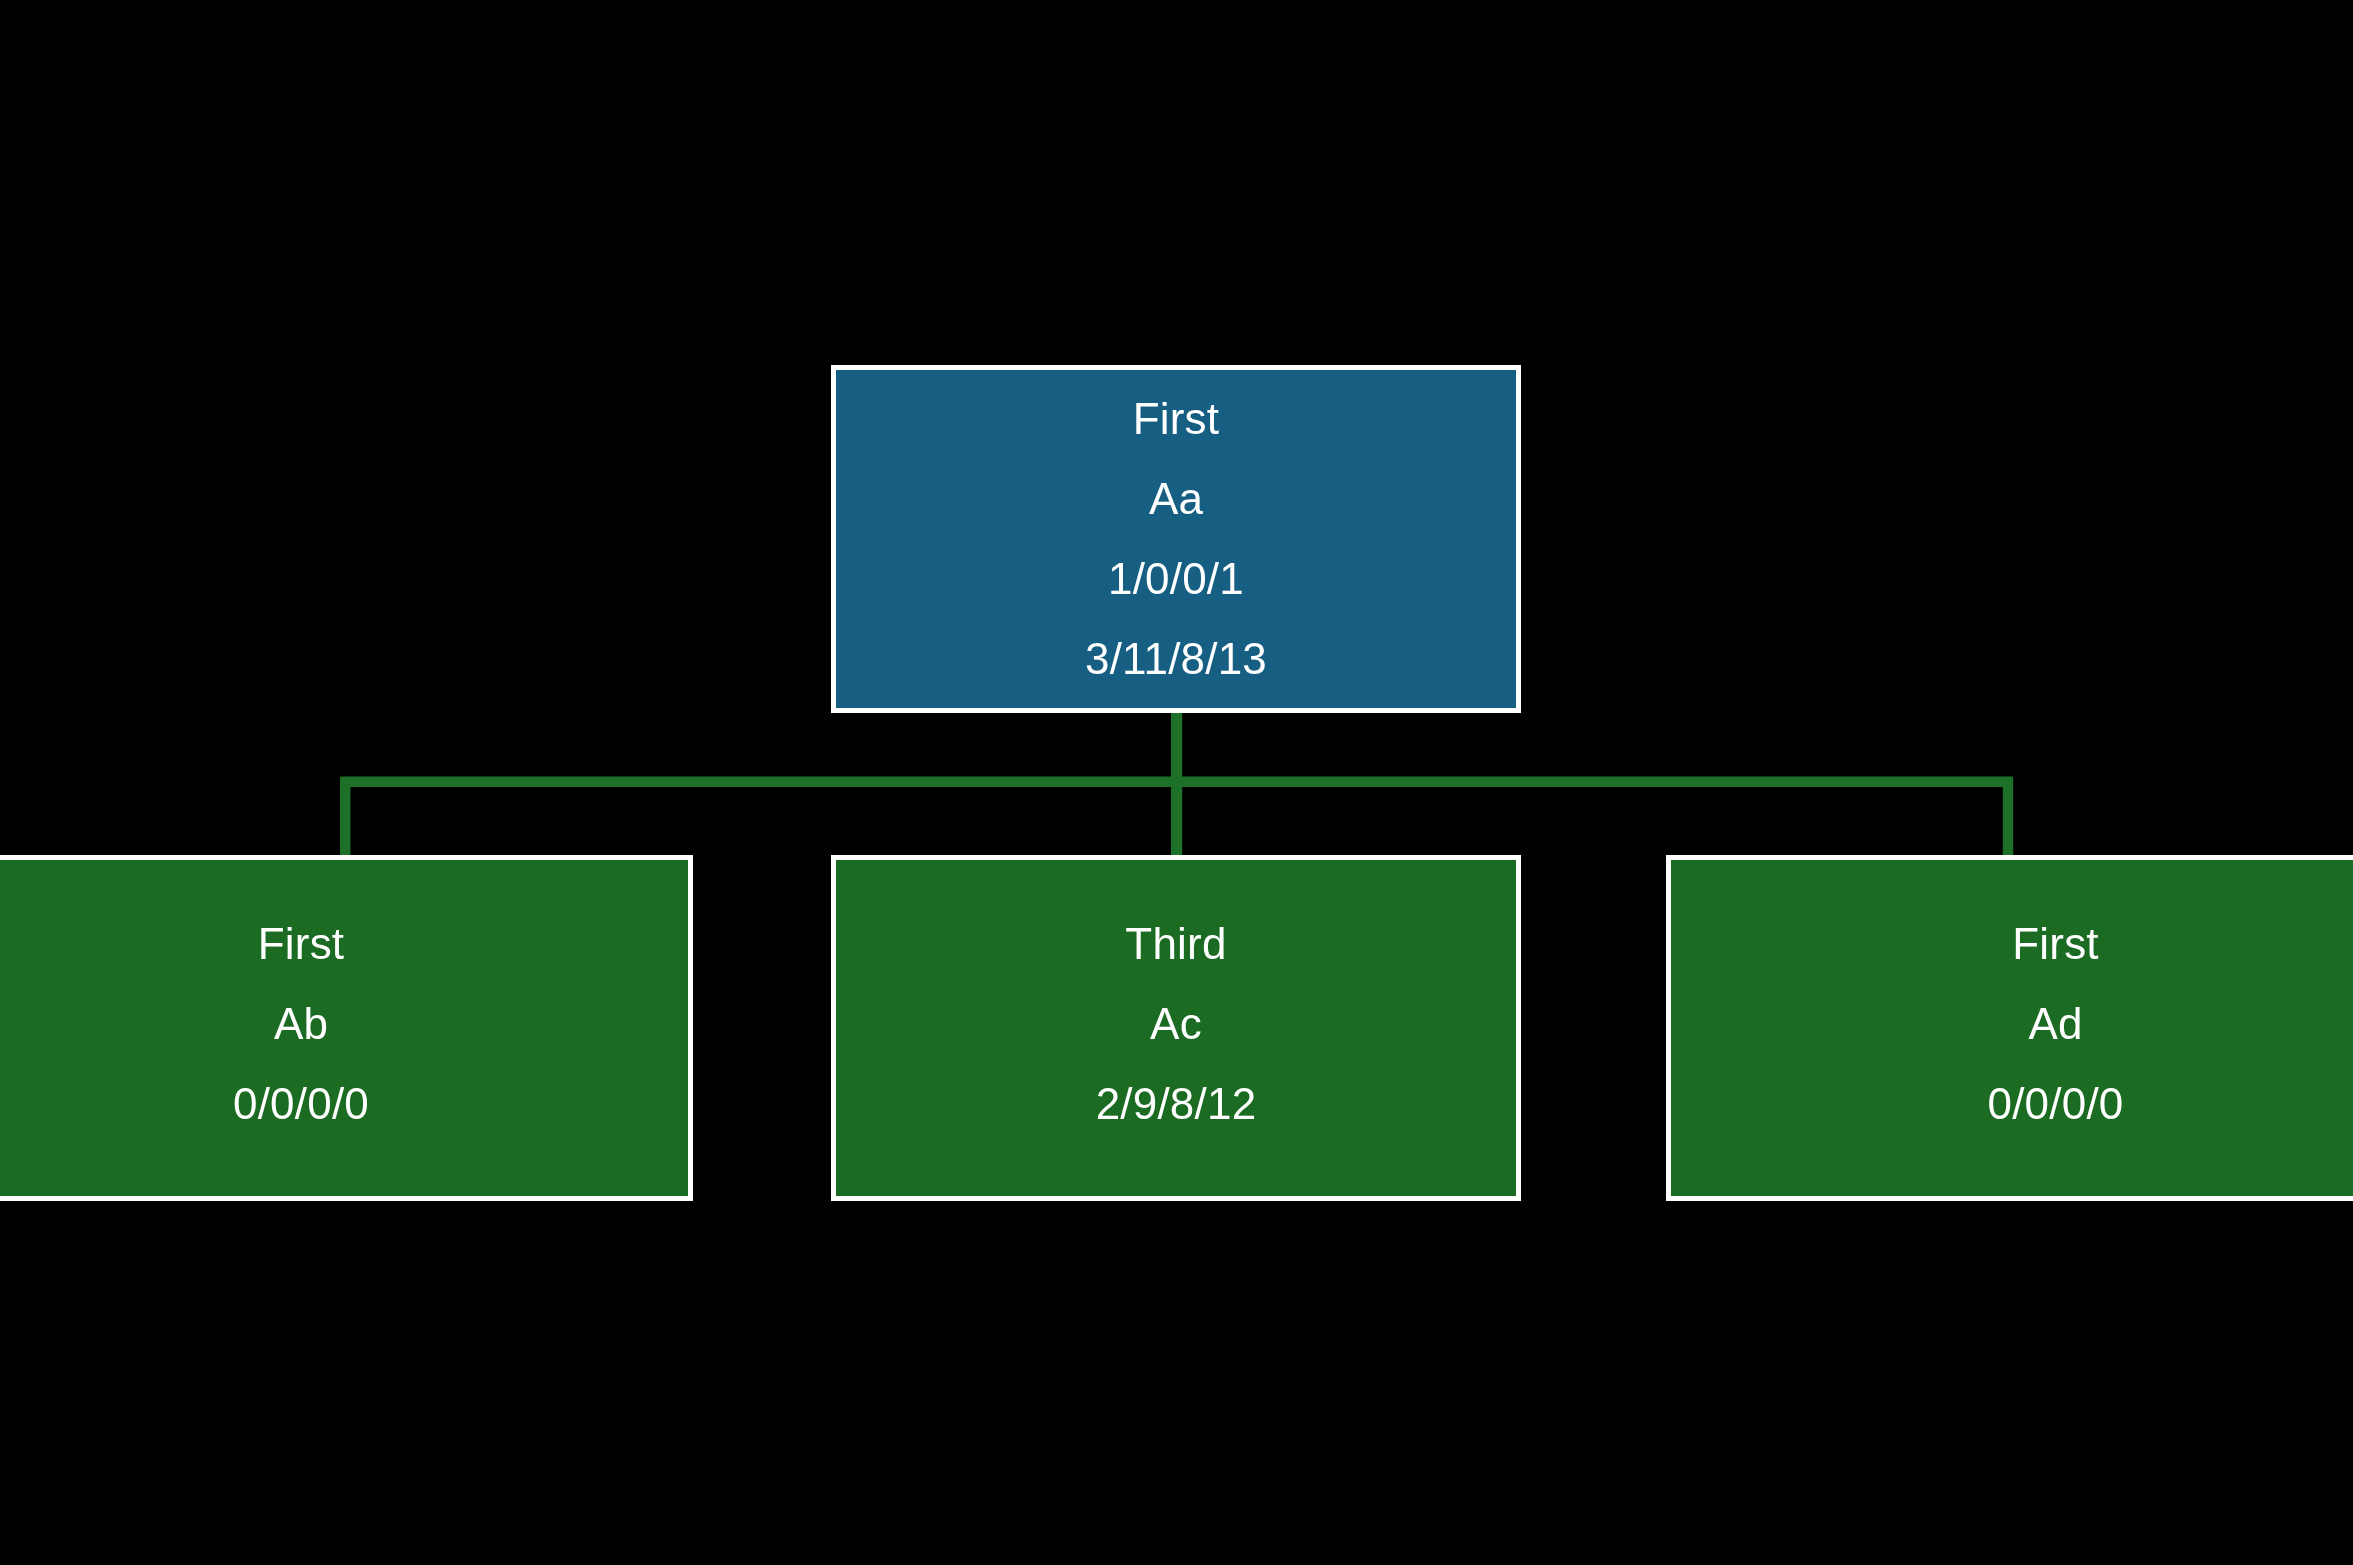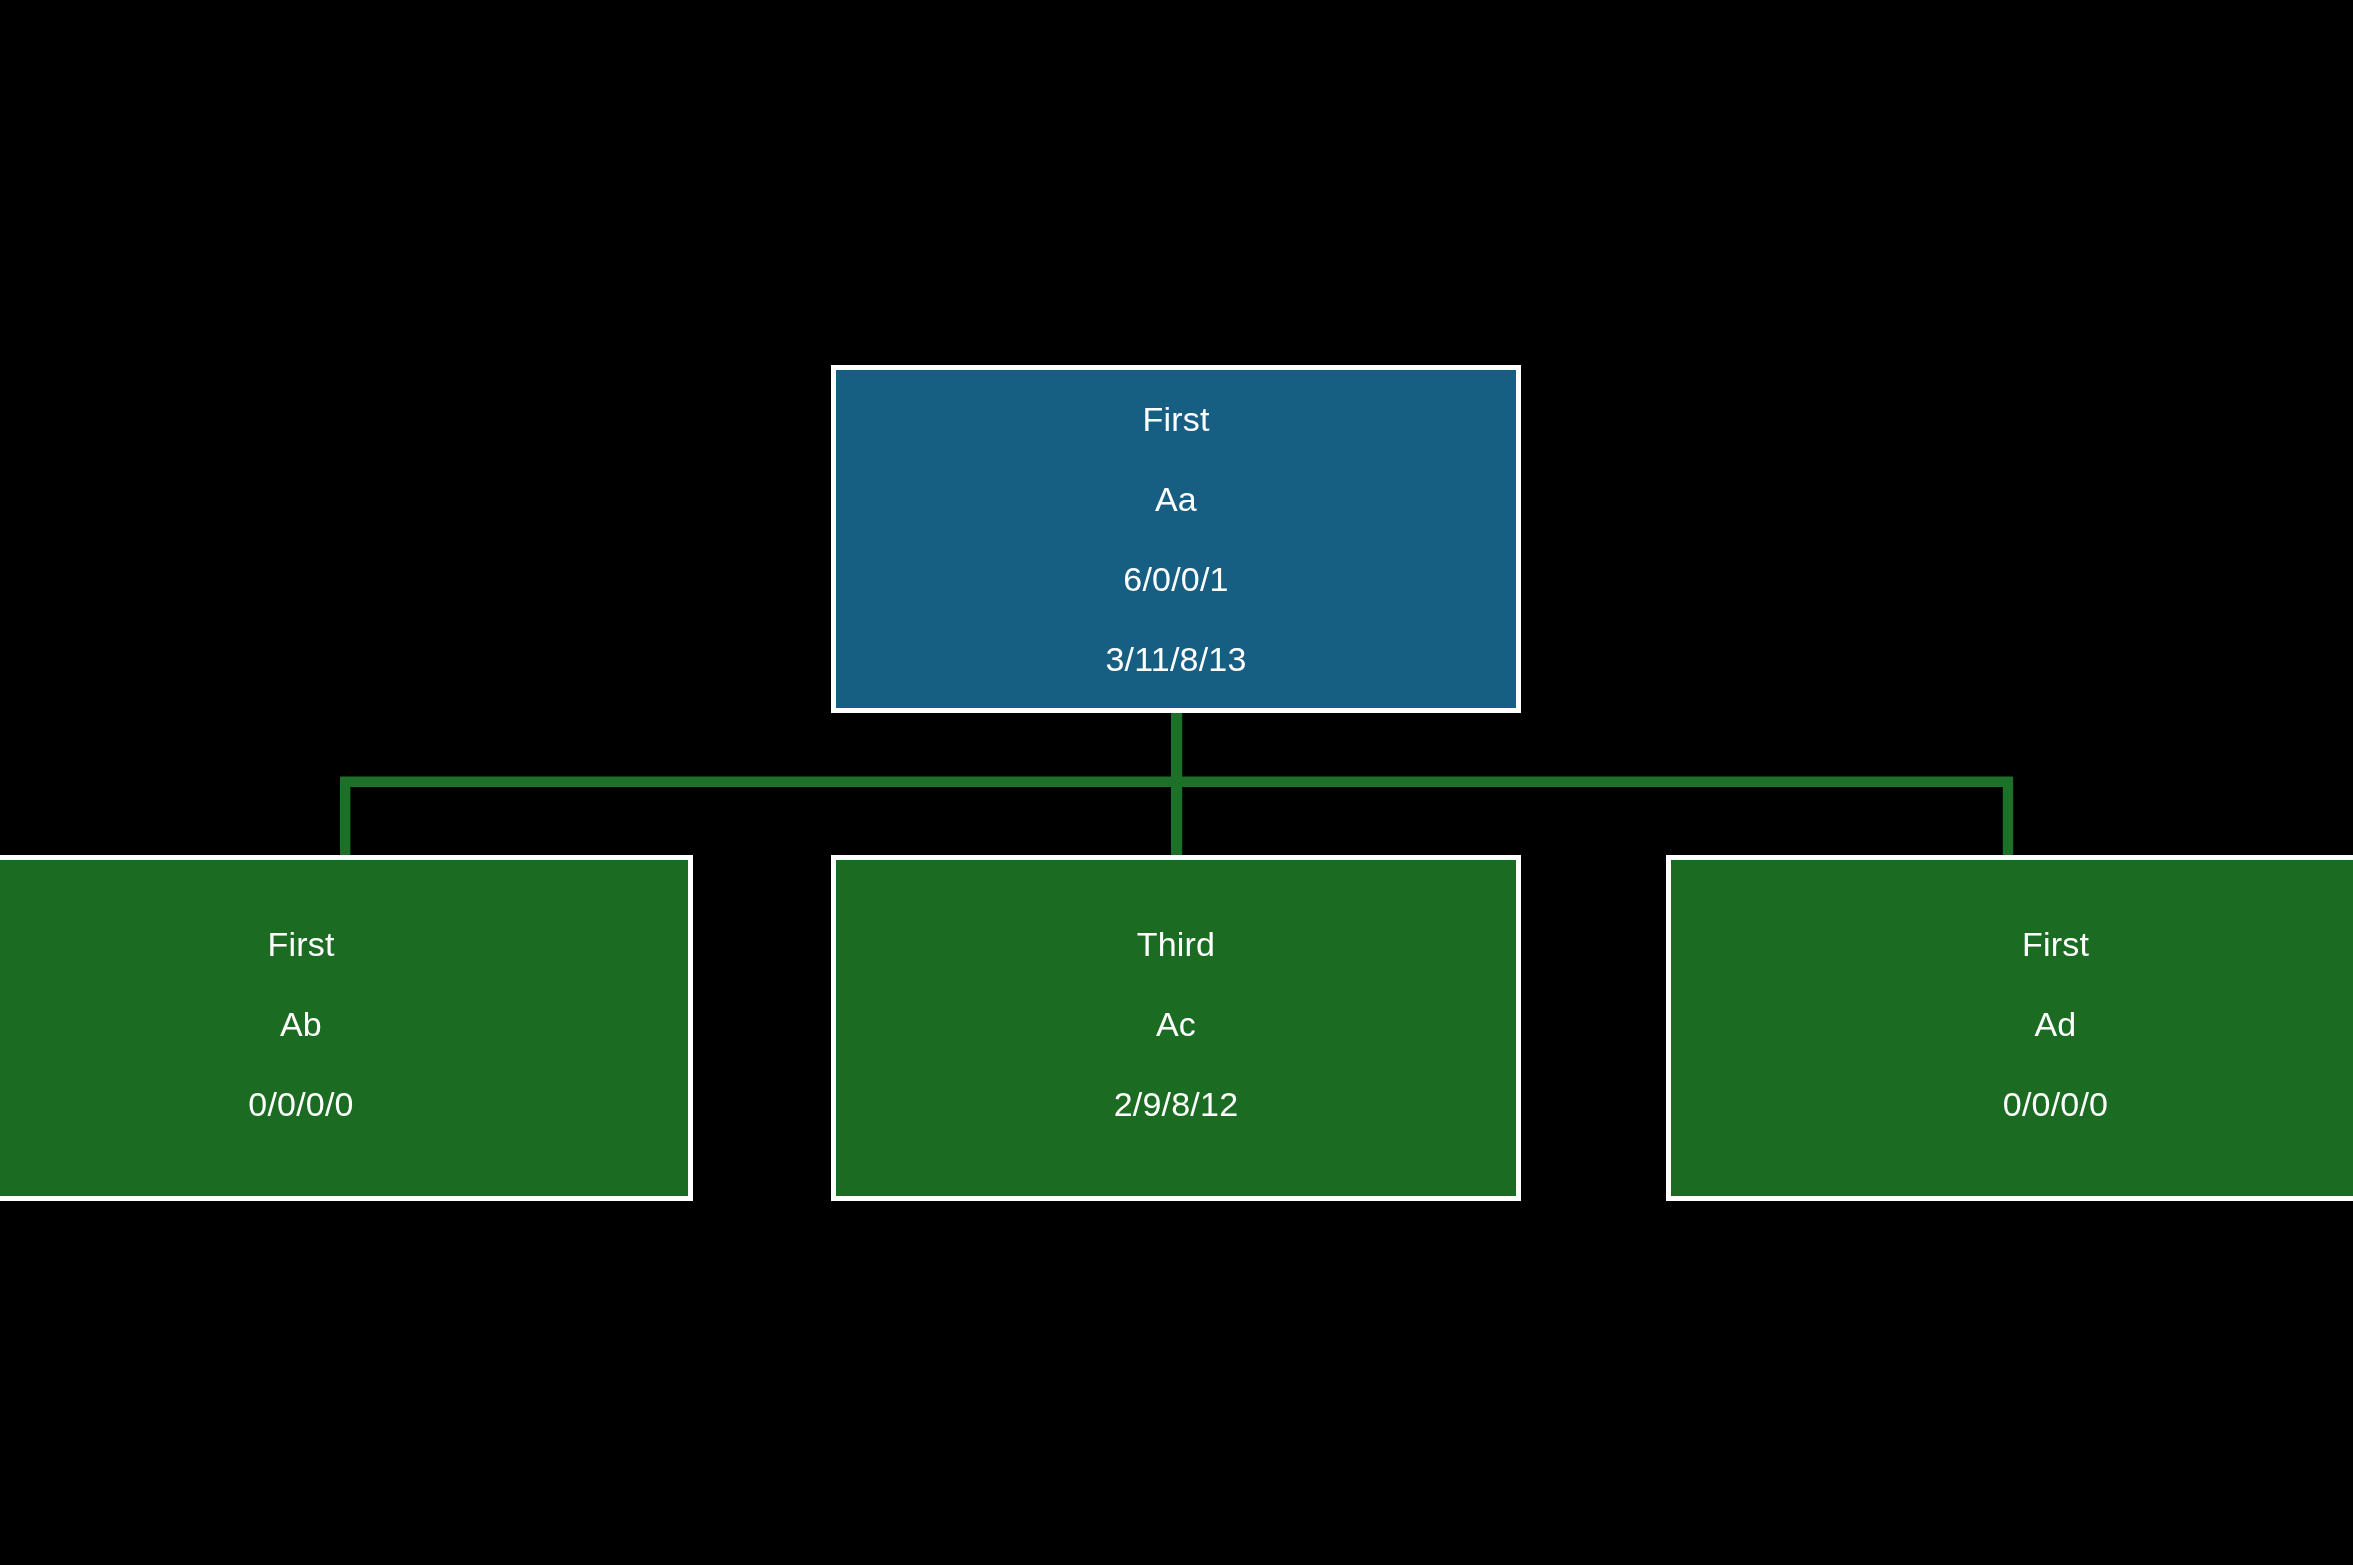--- a/index.html
+++ b/index.html
@@ -35,21 +35,21 @@
     display: flex;
     flex-direction: column;
     align-items: center;
     justify-content: center;
     color: #ffffff;
     text-align: center;
     line-height: 1.0;
   }
   .node .line {
     display: block;
-    font-size: 34px;
+    font-size: 44px;
     font-weight: 400;
     letter-spacing: 0.2px;
     white-space: nowrap;
     margin: 0;
     padding: 0;
     height: 80px;
     line-height: 80px;
   }
 
   
@@ -108,21 +108,21 @@
 
     <line x1="1469" y1="970" x2="1469" y2="1068" stroke="#1C7028" stroke-width="14"></line>
 
     <line x1="2507" y1="970" x2="2507" y2="1068" stroke="#1C7028" stroke-width="13"></line>
   </svg>
 
   <div class="node" id="node-root">
     <span class="stack">
       <span class="line">First</span>
       <span class="line">Aa</span>
-      <span class="line">6/0/0/1</span>
+      <span class="line">1/0/0/1</span>
       <span class="line">3/11/8/13</span>
     </span>
   </div>
 
   <div class="node" id="node-second">
     <span class="stack">
       <span class="line">First</span>
       <span class="line">Ab</span>
       <span class="line">0/0/0/0</span>
     </span>

